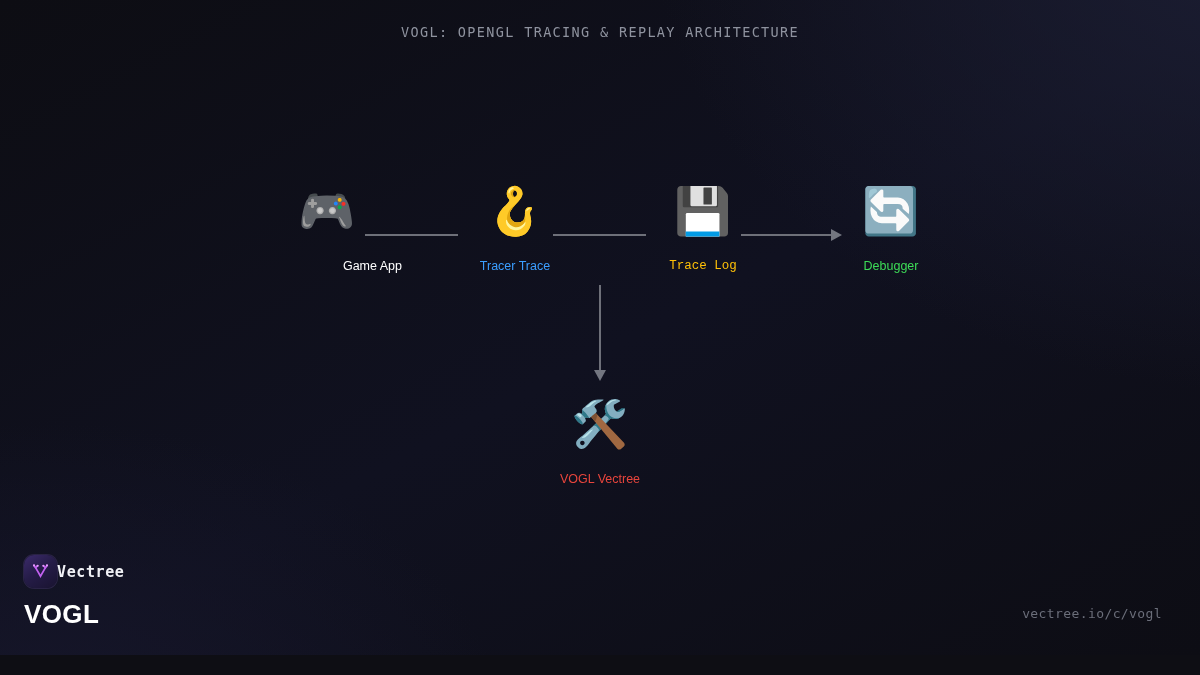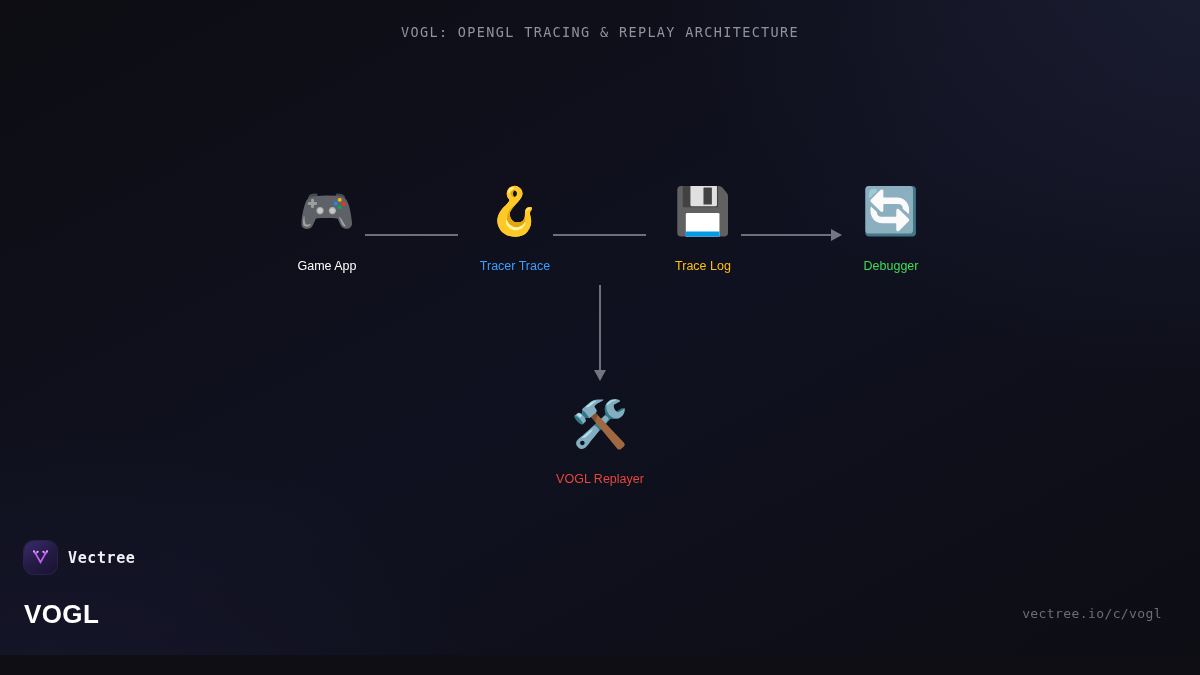--- a/index.html
+++ b/index.html
@@ -99,22 +99,21 @@
 
   
   #footer-brand {
     position: absolute;
     left: 24px;
     bottom: 22px;
   }
   .brand-row {
     display: flex;
     align-items: center;
-    gap: 11px;
-    margin-bottom: 21px;
+    margin-bottom: 7px;
   }
   .brand-logo {
     width: 33px;
     height: 33px;
     border-radius: 10px;
     background: linear-gradient(145deg, #3b2a6b 0%, #251c47 48%, #191330 100%);
     display: flex;
     align-items: center;
     justify-content: center;
     box-shadow: 0 0 0 1px rgba(150,110,220,0.18);
@@ -158,41 +157,41 @@
     <div class="connector" style="left:553px; top:234px; width:93px;"></div>
 
     <div class="connector" style="left:741px; top:234px; width:93px;"></div>
     <div class="arrowhead-right" style="left:831px; top:229px;"></div>
 
     <div class="vconnector" style="left:599px; top:285px; height:86px;"></div>
     <div class="arrowhead-down" style="left:594px; top:370px;"></div>
 
     <div class="node" style="left:327px; top:183px;">
       <span class="node-icon">🎮</span>
-      <span class="node-label" style="color:#ffffff;">Game App</span>
+      <span class="node-label" style="color:#ffffff;text-align:right;">Game App</span>
     </div>
 
     <div class="node" style="left:515px; top:183px;">
       <span class="node-icon">🪝</span>
       <span class="node-label" style="color:#3b9eff;">Tracer Trace</span>
     </div>
 
     <div class="node" style="left:703px; top:183px;">
       <span class="node-icon">💾</span>
-      <span class="node-label" style="color:#ffc107;">Trace Log</span>
+      <span class="node-label" style="color:#ffc107;font-family:Liberation Mono, monospace;">Trace Log</span>
     </div>
 
     <div class="node" style="left:891px; top:183px;">
       <span class="node-icon">🔄</span>
       <span class="node-label" style="color:#3ddc57;">Debugger</span>
     </div>
 
     <div class="node" style="left:600px; top:396px;">
       <span class="node-icon">🛠️</span>
-      <span class="node-label" style="color:#e8453c;">VOGL Replayer</span>
+      <span class="node-label" style="color:#e8453c;">VOGL Vectree</span>
     </div>
 
   </div>
 
   <div id="footer-brand">
     <div class="brand-row">
       <div class="brand-logo">
         <svg width="21" height="21" viewBox="0 0 24 24" aria-hidden="true">
           <g stroke="#c261f0" stroke-width="2" stroke-linecap="round" fill="none">
             <path d="M6.4 7.6 L12 17.4 L17.6 7.6"></path>

